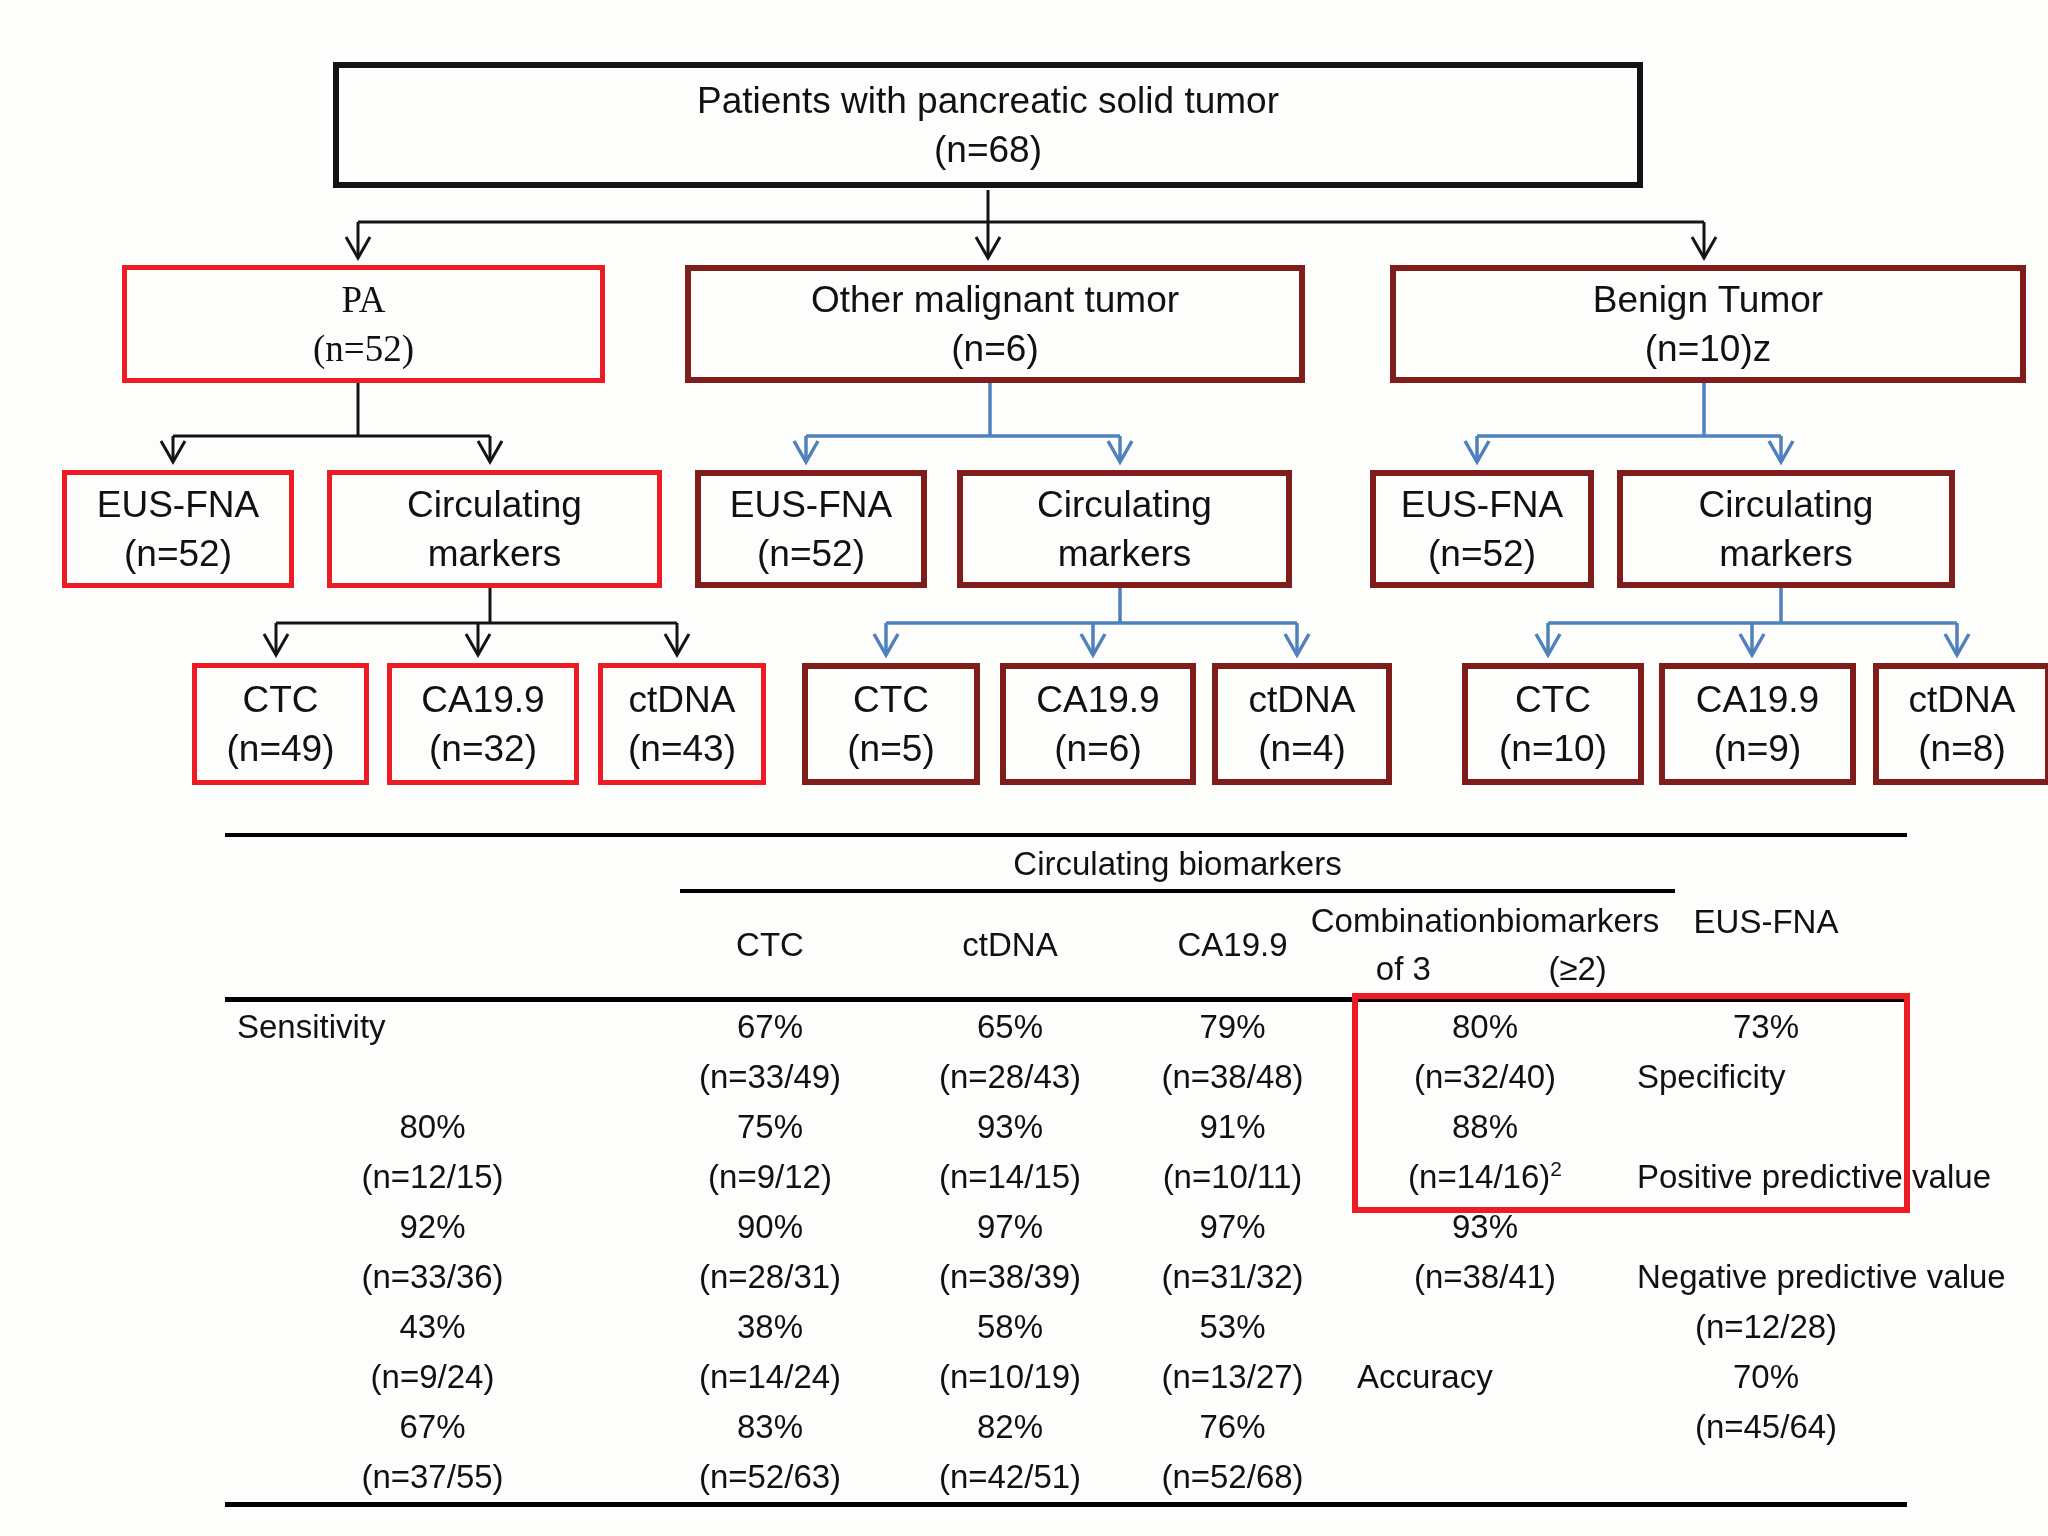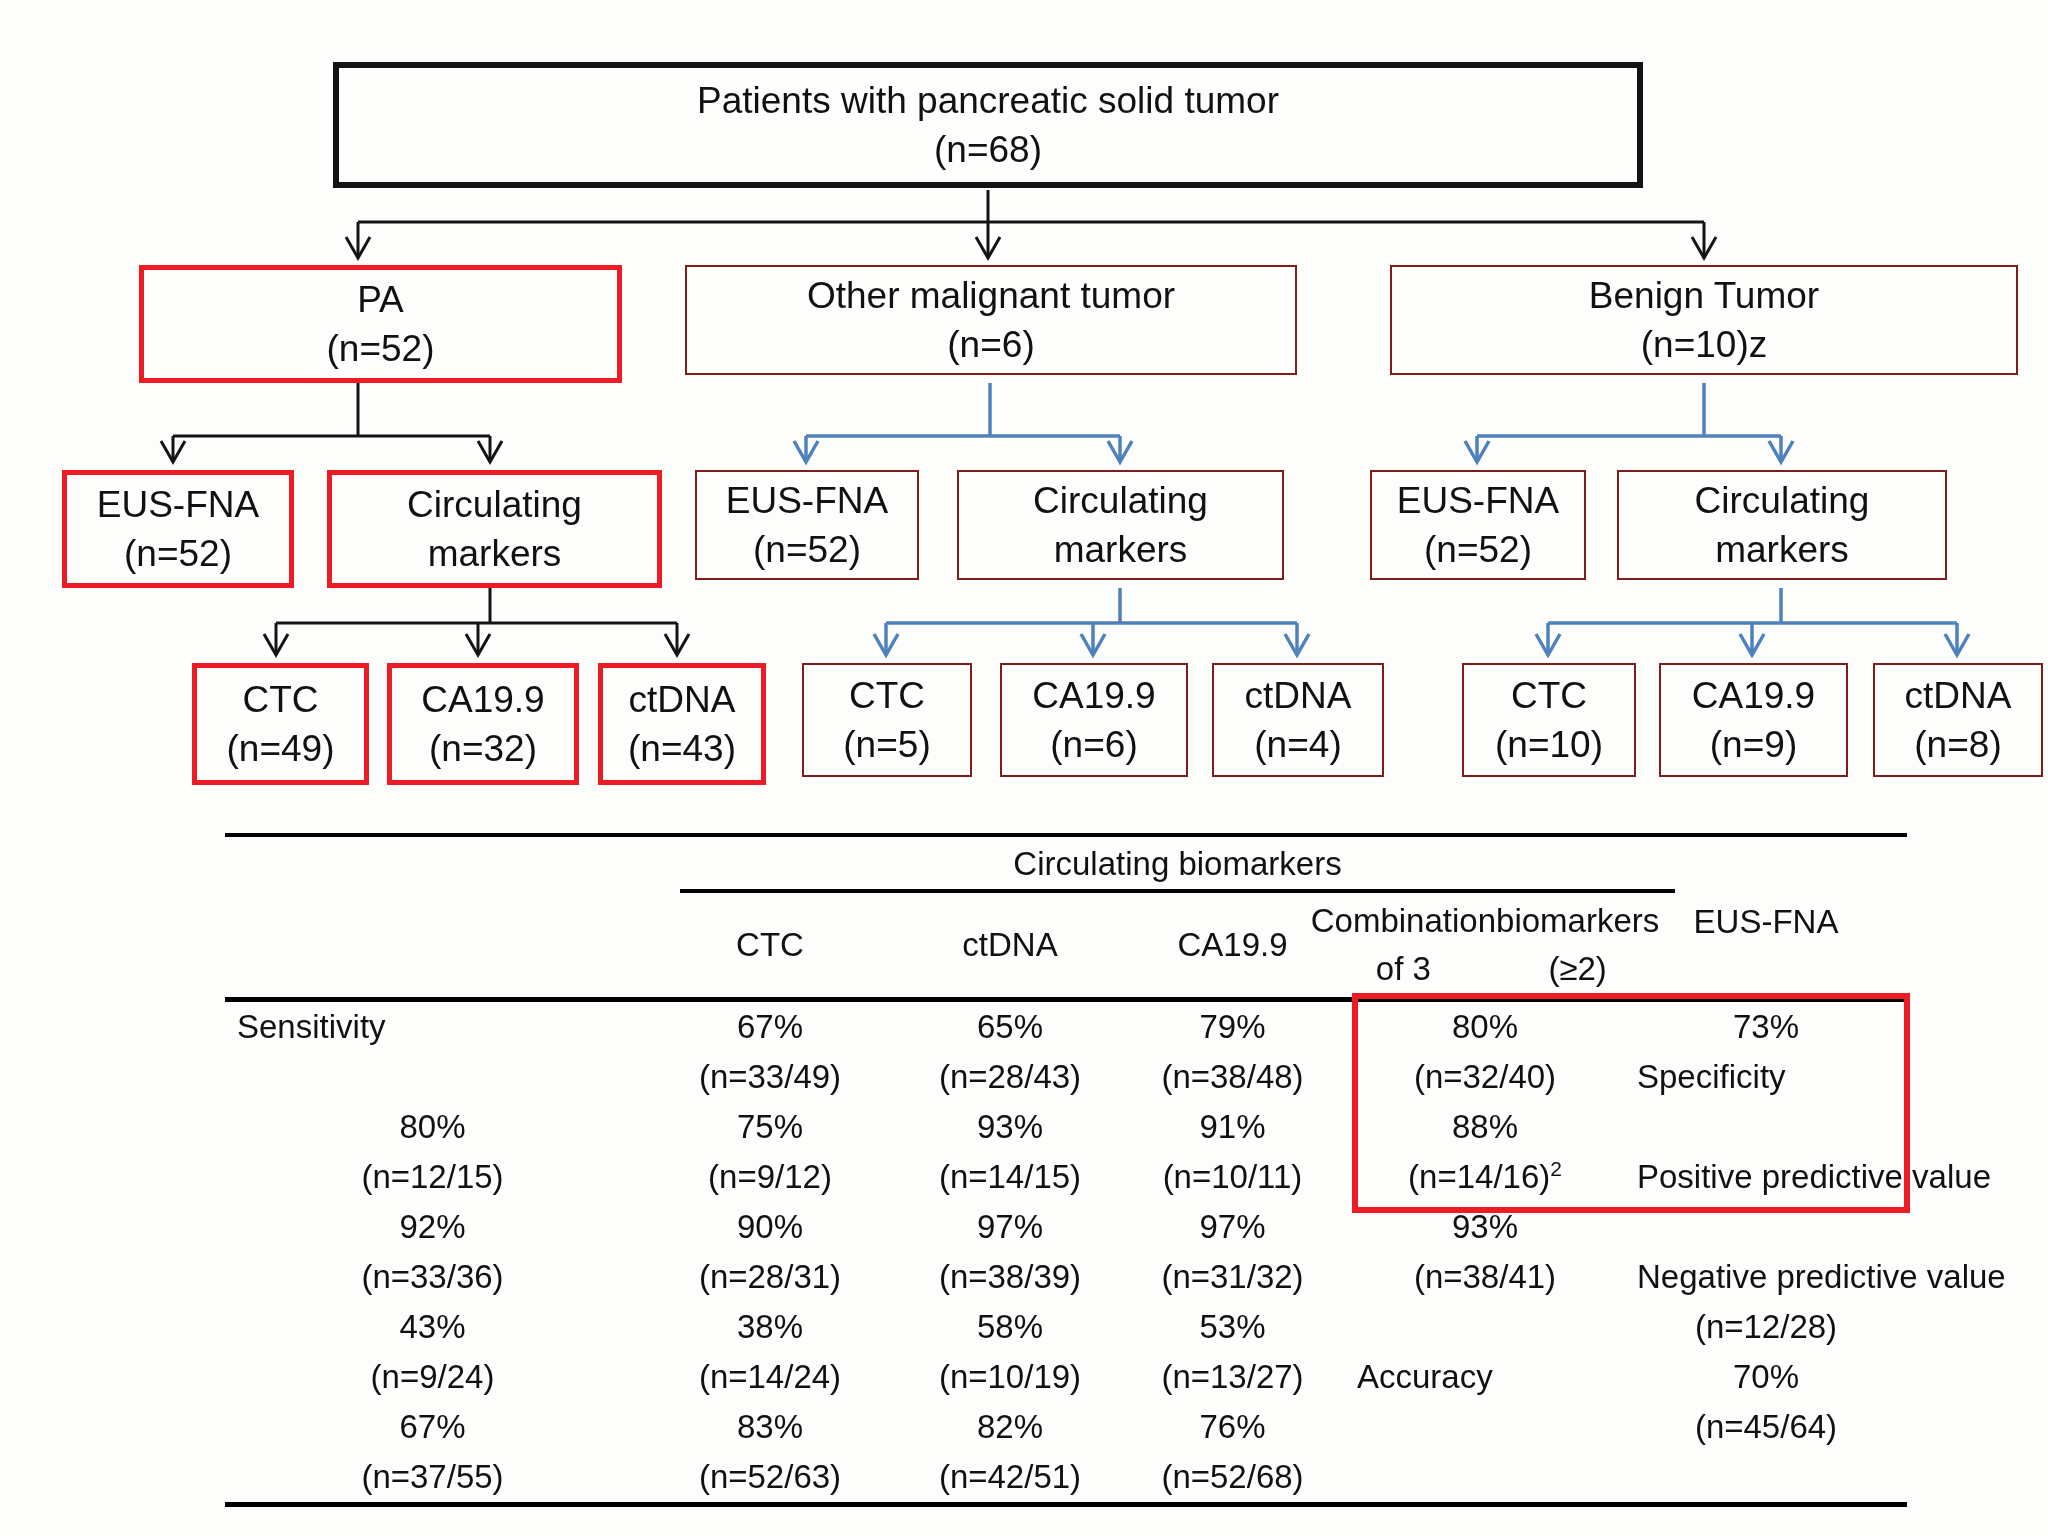--- a/index.html
+++ b/index.html
@@ -4,21 +4,21 @@
 <style>
   html,body{margin:0;padding:0;background:#fdfdfb;}
   body{width:2048px;height:1536px;font-family:"Liberation Sans",sans-serif;color:#111;}
   .stage{position:relative;width:2048px;height:1536px;overflow:hidden;margin-left:40px;}
   .connectors{position:absolute;left:0;top:0;z-index:1;}
   .box{position:absolute;z-index:2;background:#fdfdfb;display:flex;flex-direction:column;
        justify-content:center;align-items:center;text-align:center;
        font-size:37px;line-height:49px;}
   .b-black{border:6px solid #141414;}
   .b-red{border:5px solid #ed1c24;}
-  .b-blue{border:2px solid #7f1d1d;text-align:right;}
+  .b-blue{border:6px solid #7f1d1d;text-align:right;}
   
   .tbl{position:absolute;left:185px;top:833px;width:1682px;border-top:4px solid #000;
        font-size:33px;z-index:2;}
   .grouphead{position:absolute;left:455px;top:8px;width:995px;text-align:center;}
   .grouprule{position:absolute;left:455px;top:52px;width:995px;height:4px;background:#000;}
   .t-grid{display:grid;grid-template-columns:415px 260px 220px 225px 280px 282px;padding-top:56px;}
   .hcell{height:104px;display:flex;align-items:center;justify-content:center;text-align:center;}
   .hcell.two{flex-direction:row;line-height:48px;}
   .hcell.topalign{align-items:flex-start;padding-top:10px;height:94px;}
   .rule{grid-column:1/-1;height:0;border-top:5px solid #000;}
@@ -79,21 +79,21 @@
       <path d="M1712,623 L1712,655" marker-end="url(#arrU)"></path>
       <path d="M1917,623 L1917,655" marker-end="url(#arrU)"></path>
     </g>
   </svg>
 
   <div class="box b-black" style="left:293px;top:62px;width:1298px;height:114px;">
     <div>Patients with pancreatic solid tumor</div>
     <div>(n=68)</div>
   </div>
 
-  <div class="box b-red" style="left:99px;top:265px;width:473px;height:108px;">
+  <div class="box b-red" style="left:82px;top:265px;width:473px;height:108px;font-family:Liberation Serif, serif;">
     <div>PA</div>
     <div>(n=52)</div>
   </div>
   <div class="box b-blue" style="left:645px;top:265px;width:608px;height:106px;">
     <div>Other malignant tumor</div>
     <div>(n=6)</div>
   </div>
   <div class="box b-blue" style="left:1350px;top:265px;width:624px;height:106px;">
     <div>Benign Tumor</div>
     <div>(n=10)z</div>

